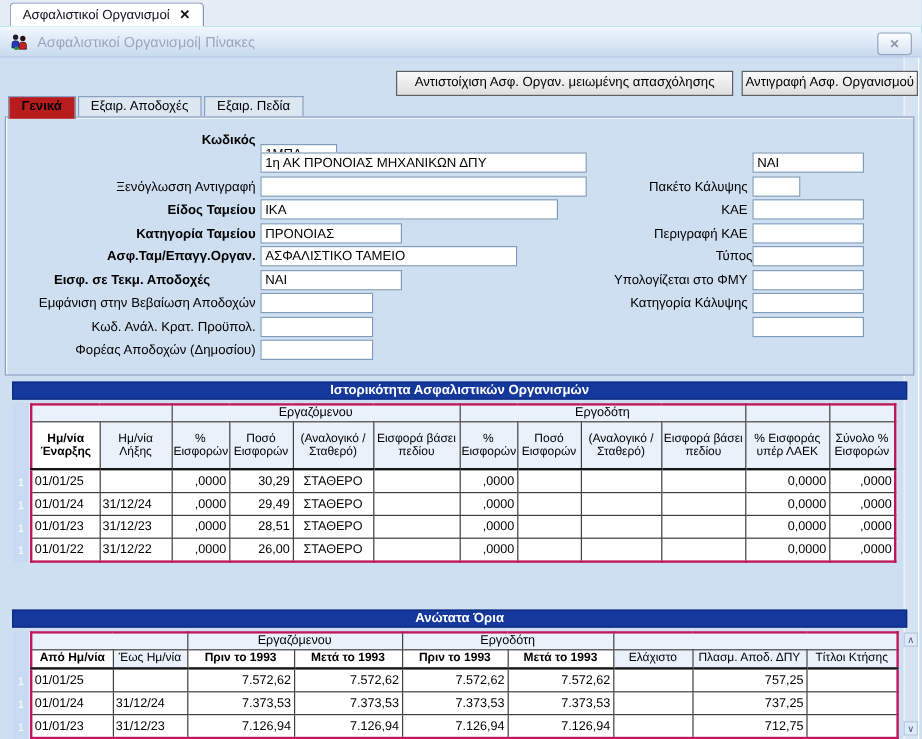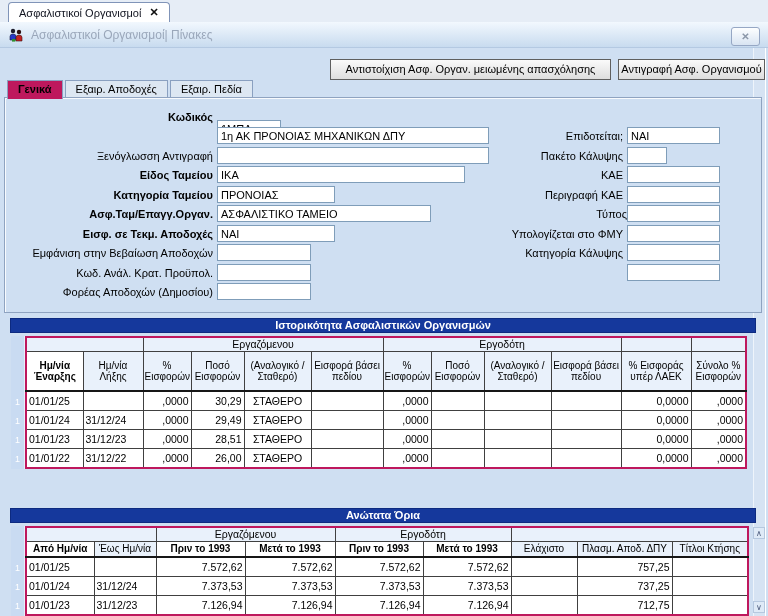--- a/index.html
+++ b/index.html
@@ -32,21 +32,21 @@
   
   .toolbtn{position:absolute;top:59px;height:21px;border:1px solid #5f5f5f;
     background:linear-gradient(#fafafa,#dedede);text-align:center;line-height:19px;
     font-size:11px;color:#000;box-sizing:border-box;}
   #btn-match{left:330px;width:281px;}
   #btn-copy{left:618px;width:147px;}
   
   .pagetabs{position:absolute;left:7px;top:80px;display:flex;gap:2px;}
   .ptab{height:17px;line-height:17px;padding:0 10px;background:#dde7f2;
     border:1px solid #8aa0c0;border-bottom:none;font-size:11px;}
-  .ptab.active{background:#be185d;font-weight:bold;height:18px;position:relative;z-index:2;}
+  .ptab.active{background:#b91c1c;font-weight:bold;height:18px;position:relative;z-index:2;}
   
   .panel{position:absolute;left:4px;top:97px;width:758px;height:216px;
     border:1px solid #8fa3c0;box-shadow:inset 1px 1px 0 rgba(255,255,255,.85);
     background:#cfdff2;box-sizing:border-box;z-index:1;}
   .flabel{position:absolute;height:16px;line-height:16px;text-align:right;white-space:nowrap;}
   .flabel.b{font-weight:bold;}
   .finput{position:absolute;height:17px;border:1px solid #7f9db9;background:#fff;
     font-family:"Liberation Sans",sans-serif;font-size:11px;padding:1px 3px;box-sizing:border-box;color:#000;}
   
   .tbltitle{position:absolute;left:10px;width:746px;height:15px;background:#15389c;
@@ -108,29 +108,28 @@
     <input class="finput" type="text" value="1ΜΠΔ" style="left: 212px; width: 64px; top: 10px; margin-top: 12px;">
     <input class="finput" type="text" value="1η ΑΚ ΠΡΟΝΟΙΑΣ ΜΗΧΑΝΙΚΩΝ ΔΠΥ" style="left: 212px; width: 272px; top: 29px;">
     <div class="flabel" style="left: 2px; width: 206px; top: 50px;">Ξενόγλωσση Αντιγραφή</div>
     <input class="finput" type="text" style="left: 212px; width: 272px; top: 49px;">
     <div class="flabel b" style="left: 2px; width: 206px; top: 69px;">Είδος Ταμείου</div>
     <input class="finput" type="text" value="ΙΚΑ" style="left: 212px; width: 248px; top: 68px;">
     <div class="flabel b" style="left: 2px; width: 206px; top: 89px;">Κατηγορία Ταμείου</div>
     <input class="finput" type="text" value="ΠΡΟΝΟΙΑΣ" style="left: 212px; width: 118px; top: 88px;">
     <div class="flabel b" style="left: 2px; width: 206px; top: 108px;">Ασφ.Ταμ/Επαγγ.Οργαν.</div>
     <input class="finput" type="text" value="ΑΣΦΑΛΙΣΤΙΚΟ ΤΑΜΕΙΟ" style="left: 212px; width: 214px; top: 107px;">
-    <div class="flabel b" style="left: 2px; width: 206px; top: 128px;">Εισφ. σε Τεκμ. Αποδοχές</div>
+    <div class="flabel b" style="left: 2px; width: 206px; top: 128px; text-align: center;">Εισφ. σε Τεκμ. Αποδοχές</div>
     <input class="finput" type="text" value="ΝΑΙ" style="left: 212px; width: 118px; top: 127px;">
     <div class="flabel" style="left: 2px; width: 206px; top: 147px;">Εμφάνιση στην Βεβαίωση Αποδοχών</div>
     <input class="finput" type="text" style="left: 212px; width: 94px; top: 146px;">
     <div class="flabel" style="left: 2px; width: 206px; top: 167px;">Κωδ. Ανάλ. Κρατ. Προϋπολ.</div>
     <input class="finput" type="text" style="left: 212px; width: 94px; top: 166px;">
     <div class="flabel" style="left: 2px; width: 206px; top: 186px;">Φορέας Αποδοχών (Δημοσίου)</div>
     <input class="finput" type="text" style="left: 212px; width: 94px; top: 185px;">
-    <div class="flabel" style="left: 316px; width: 302px; top: 30px;">Επιδοτείται;</div>
     <input class="finput" type="text" value="ΝΑΙ" style="left: 622px; width: 93px; top: 29px;">
     <div class="flabel" style="left: 316px; width: 302px; top: 50px;">Πακέτο Κάλυψης</div>
     <input class="finput" type="text" style="left: 622px; width: 40px; top: 49px;">
     <div class="flabel" style="left: 316px; width: 302px; top: 69px;">ΚΑΕ</div>
     <input class="finput" type="text" style="left: 622px; width: 93px; top: 68px;">
     <div class="flabel" style="left: 316px; width: 302px; top: 89px;">Περιγραφή ΚΑΕ</div>
     <input class="finput" type="text" style="left: 622px; width: 93px; top: 88px;">
     <div class="flabel" style="left: 320px; width: 302px; top: 108px;">Τύπος</div>
     <input class="finput" type="text" style="left: 622px; width: 93px; top: 107px;">
     <div class="flabel" style="left: 316px; width: 302px; top: 128px;">Υπολογίζεται στο ΦΜΥ</div>

